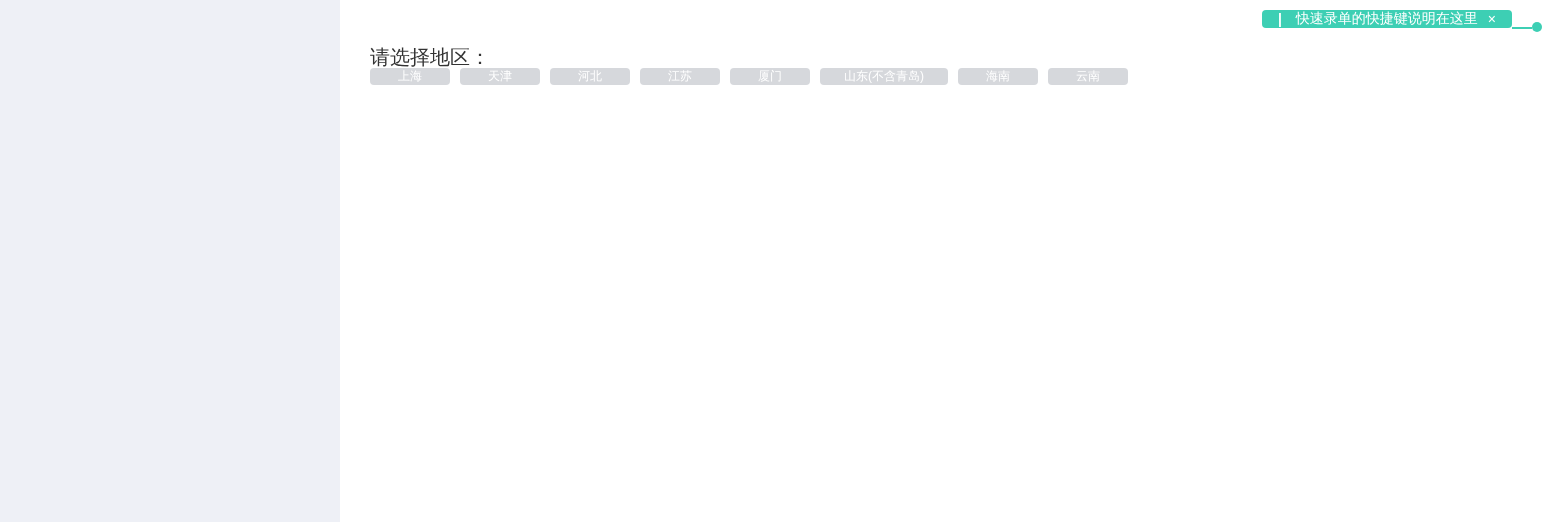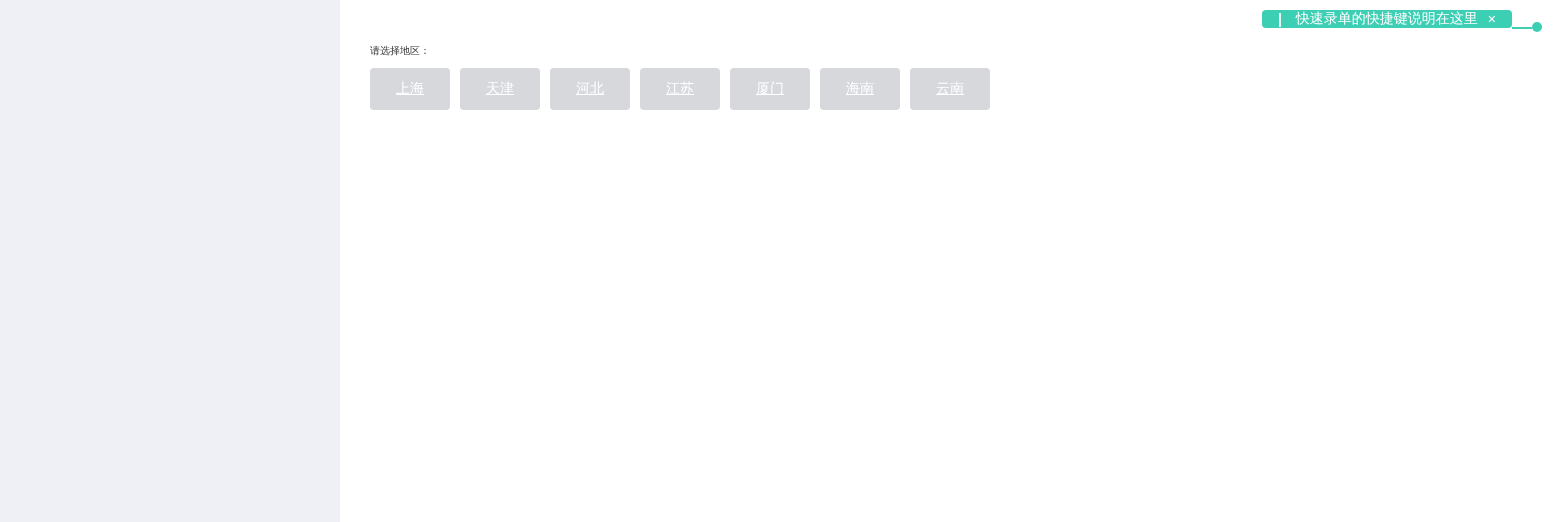--- a/index.html
+++ b/index.html
@@ -32,47 +32,46 @@
       top: 0;
       width: 1222px;
       height: 522px;
       background: #ffffff;
     }
 
     .page-label {
       position: absolute;
       top: 44px;
       left: 30px;
-      font-size: 10px;
+      font-size: 20px;
       color: #333;
       font-weight: normal;
     }
 
     .region-buttons {
       position: absolute;
       top: 68px;
       left: 30px;
       display: flex;
       flex-wrap: wrap;
       gap: 10px;
       width: 900px;
     }
 
     .region-btn {
       background: #d6d8dc;
       color: #fff;
       border: none;
       border-radius: 4px;
-      padding: 12px 24px;
-      font-size: 14px;
+      padding: 0 24px;
+      font-size: 12px;
       cursor: pointer;
       white-space: nowrap;
       min-width: 80px;
       text-align: center;
-      text-decoration: underline;
     }
 
     
     .tooltip-banner {
       position: absolute;
       top: 10px;
       right: 50px;
       background: #3dcfb4;
       color: #fff;
       padding: 0 16px;
@@ -132,20 +131,21 @@
 
   <div class="page-label">请选择地区：</div>
 
   <div class="region-buttons">
 
   <button class="region-btn">上海</button>
       <button class="region-btn">天津</button>
       <button class="region-btn">河北</button>
       <button class="region-btn">江苏</button>
       <button class="region-btn">厦门</button>
+      <button class="region-btn">山东(不含青岛)</button>
       <button class="region-btn">海南</button>
       <button class="region-btn">云南</button>
     </div>
 
   <div class="tooltip-banner">
     <span>快速录单的快捷键说明在这里</span>
     <button class="tooltip-close">×</button>
   </div>
 
   <div class="tooltip-line"></div>

